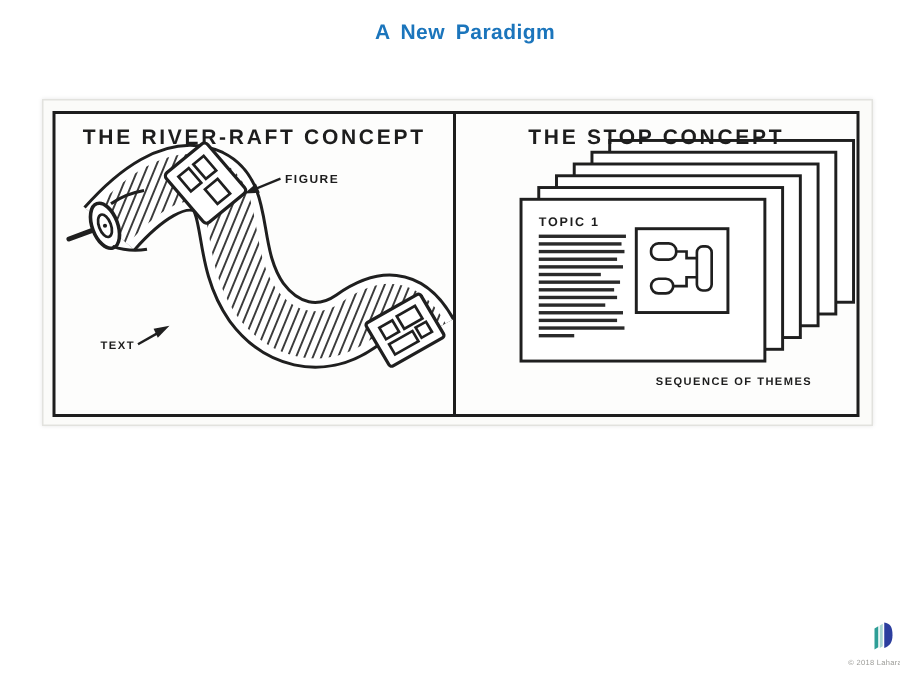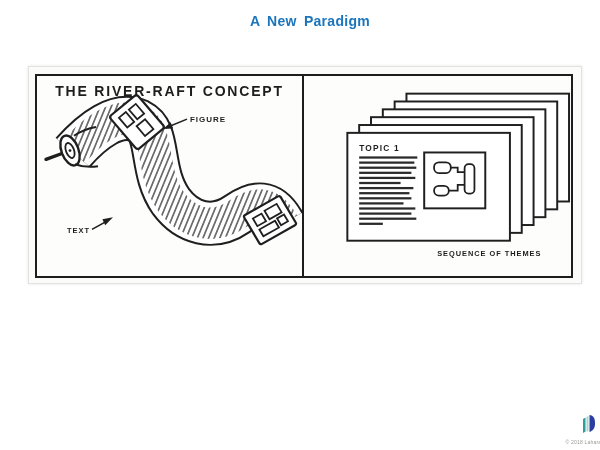--- a/index.html
+++ b/index.html
@@ -100,20 +100,21 @@
 
           <g>
             <line x1="55" y1="156.5" x2="69" y2="148.5" stroke="#1f1f1f" stroke-width="1.6"></line>
             <polygon points="76,144 68.2,152.2 65.4,146" fill="#1f1f1f"></polygon>
             <text x="30" y="160" font-size="7.5" font-weight="bold" style="letter-spacing:1px">TEXT</text>
           </g>
         </svg>
       </div>
 
       <div class="panel panel-right">
+        <div class="panel-title">THE STOP CONCEPT</div>
         <svg class="drawing" viewBox="0 0 271 204" preserveAspectRatio="none">
 
           <g id="page-stack">
               <rect x="104" y="18" width="165" height="110" fill="#ffffff" stroke="#1f1f1f" stroke-width="2"></rect>
               <rect x="92" y="26" width="165" height="110" fill="#ffffff" stroke="#1f1f1f" stroke-width="2"></rect>
               <rect x="80" y="34" width="165" height="110" fill="#ffffff" stroke="#1f1f1f" stroke-width="2"></rect>
               <rect x="68" y="42" width="165" height="110" fill="#ffffff" stroke="#1f1f1f" stroke-width="2"></rect>
               <rect x="56" y="50" width="165" height="110" fill="#ffffff" stroke="#1f1f1f" stroke-width="2"></rect>
               <rect x="44" y="58" width="165" height="110" fill="#ffffff" stroke="#1f1f1f" stroke-width="2"></rect>
             </g>

